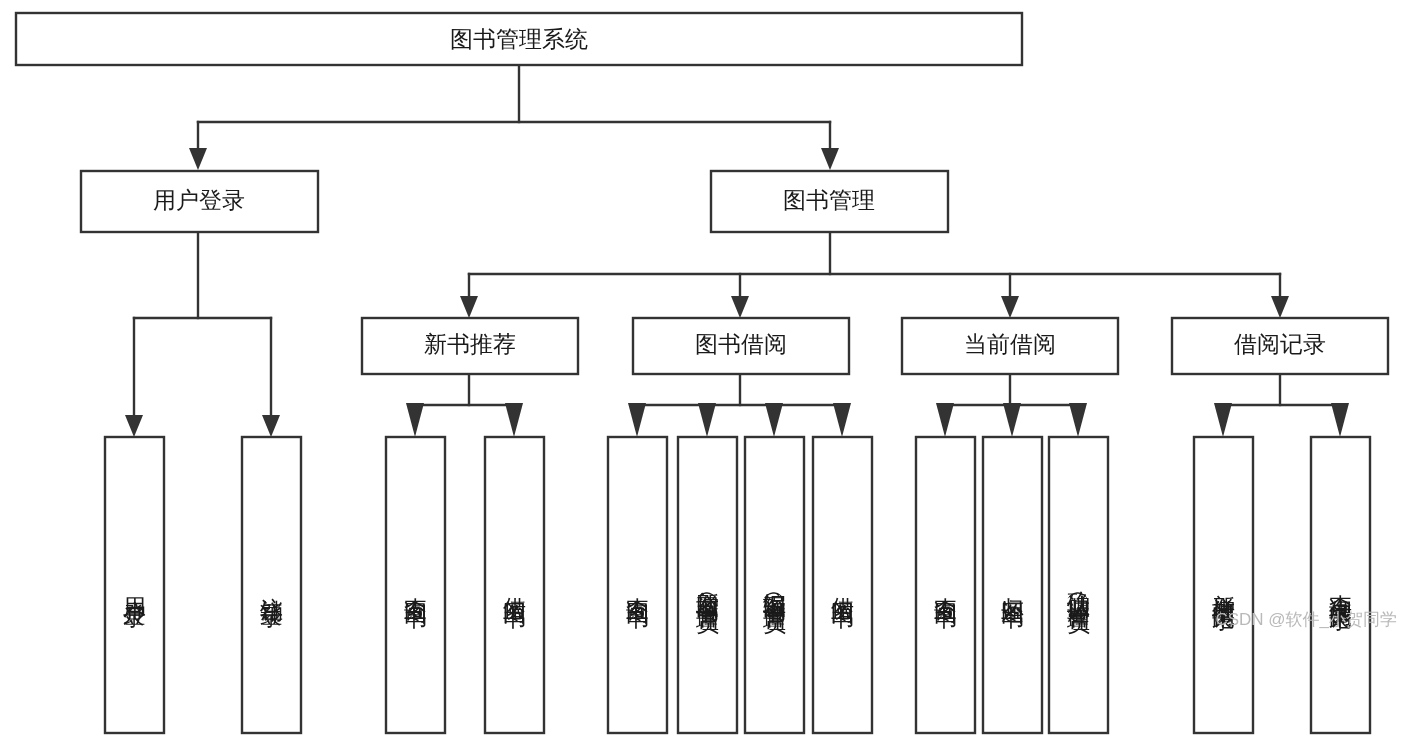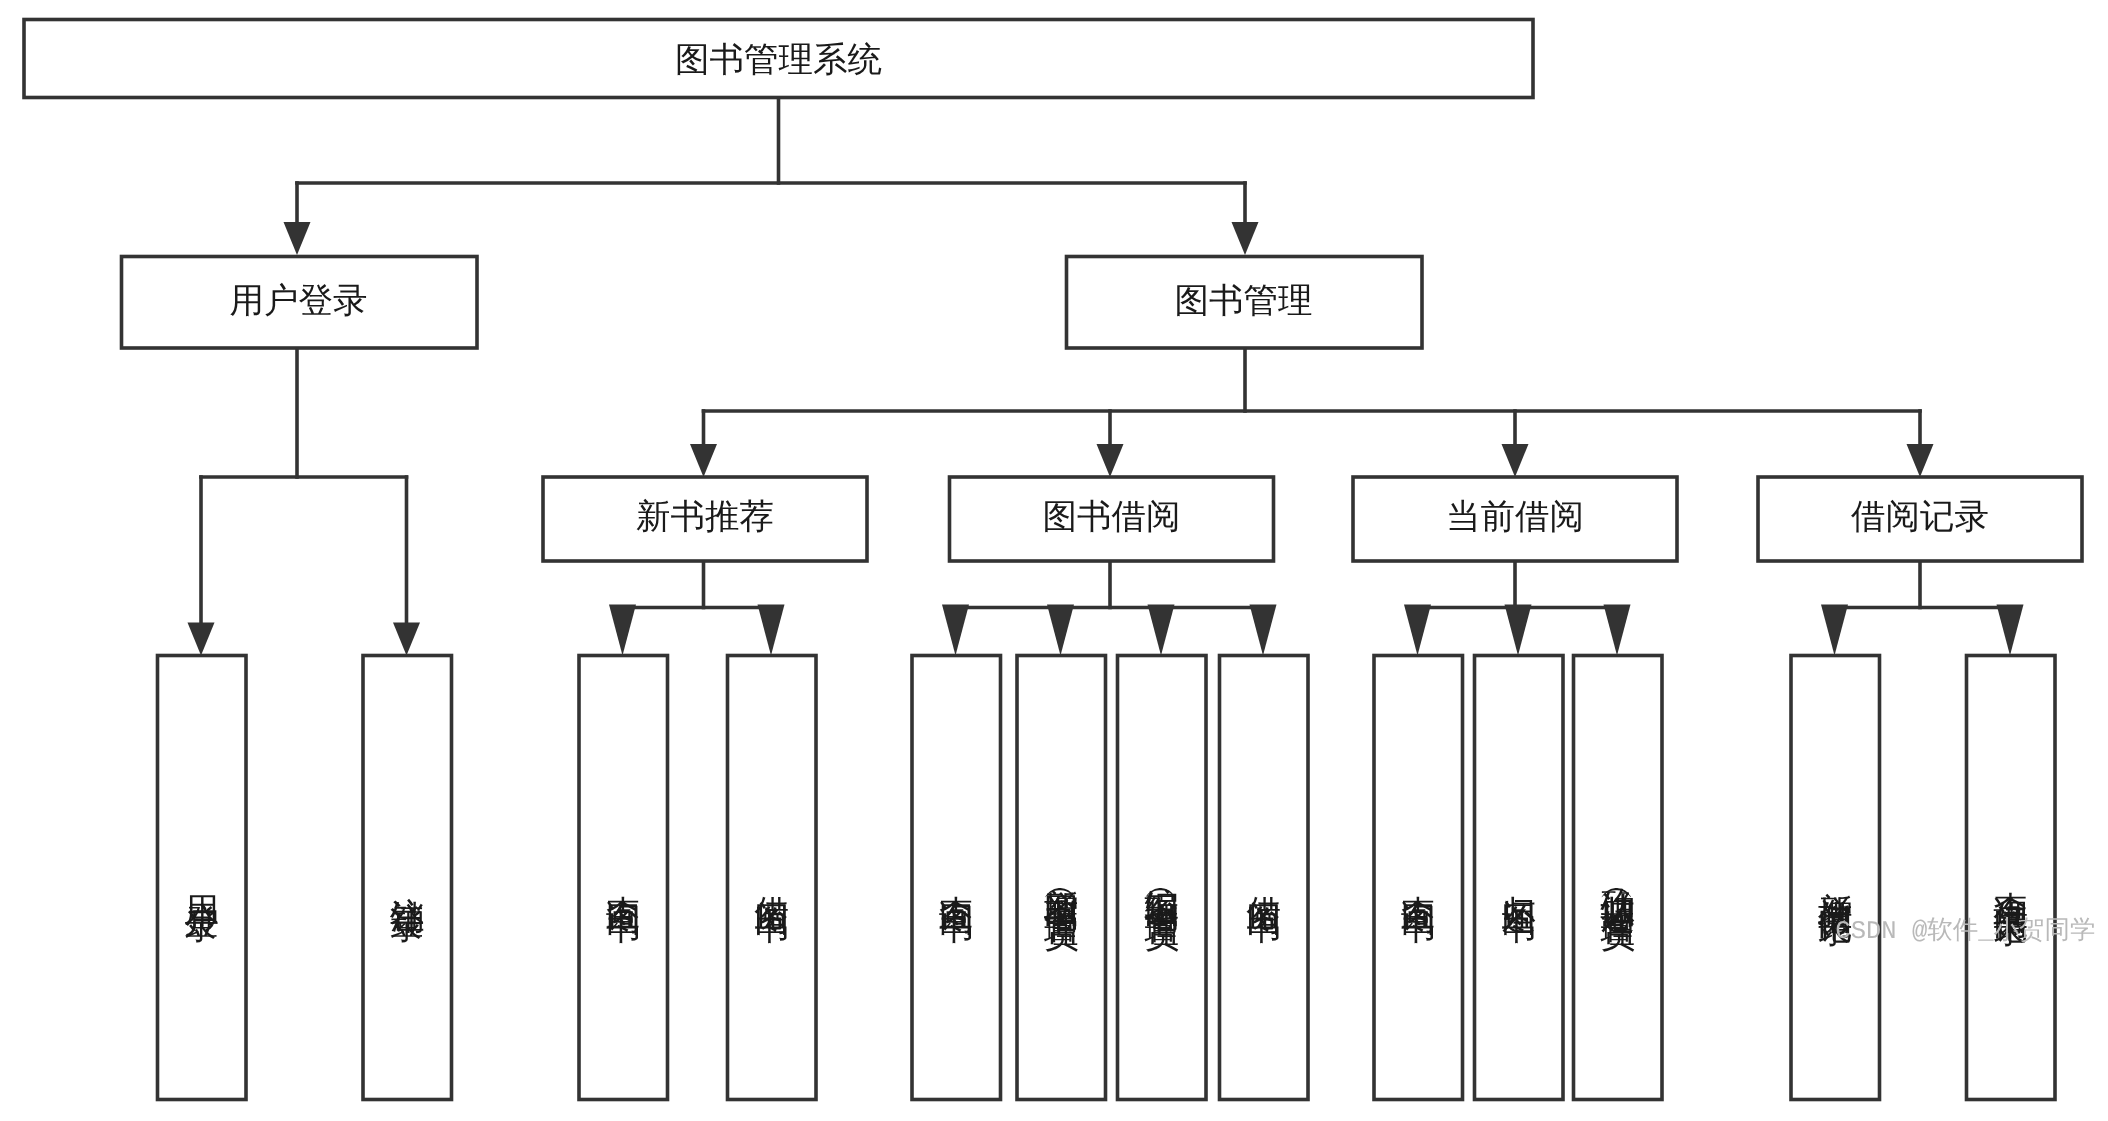--- a/index.html
+++ b/index.html
@@ -62,21 +62,21 @@
     font-size: 23px;
     line-height: 1;
     color: #1a1a1a;
     letter-spacing: 3px;
     white-space: nowrap;
   }
   .watermark {
     position: absolute;
     right: 8px;
     bottom: 4px;
-    font-family: Liberation Mono, monospace;
+    font-family: Liberation Sans, sans-serif;
     font-size: 17px;
     color: #b9b9b9;
     white-space: nowrap;
     pointer-events: none;
   }
 </style>
 </head>
 <body>
 
 <div id="diagram-root">

